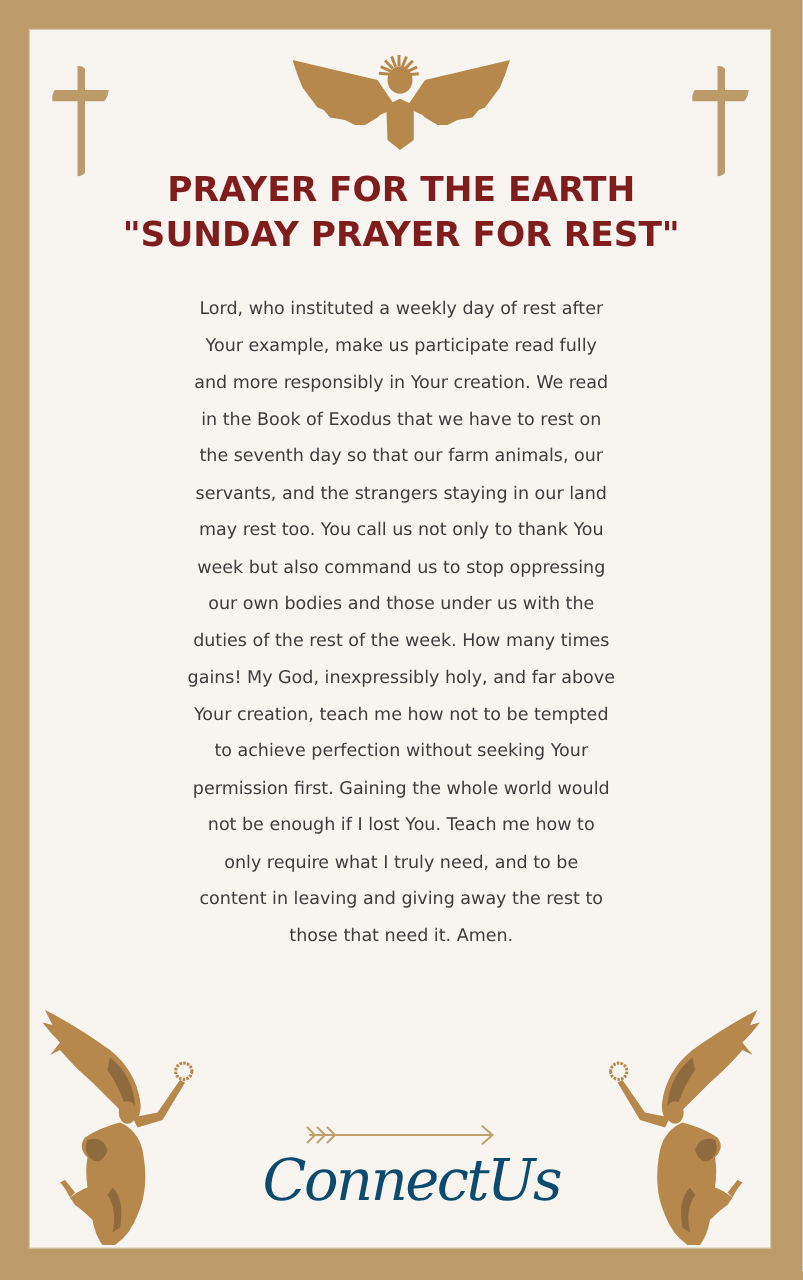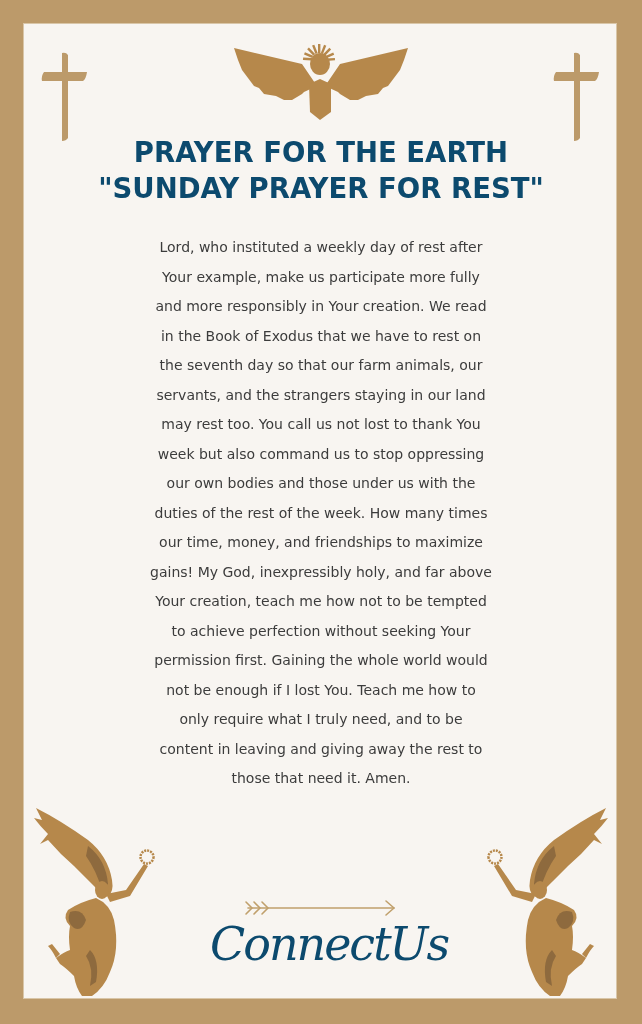--- a/index.html
+++ b/index.html
@@ -26,21 +26,21 @@
     .emblem {
       position: absolute;
       left: 234px; top: 40px;
       width: 174px; height: 80px;
     }
     .title {
       position: absolute;
       left: 24px; top: 134px;
       width: 594px;
       text-align: center;
-      color: #0c4a6e;
+      color: #7f1d1d;
       font-family: "DejaVu Sans", sans-serif;
       font-weight: bold;
       font-size: 27.5px;
       line-height: 36px;
       letter-spacing: 0px;
     }
     .title div { white-space: nowrap; }
     .body-text {
       position: absolute;
       left: 40px; top: 233px;
@@ -115,30 +115,29 @@
   </g>
 </svg>
 
 <div class="title">
   <div>PRAYER FOR THE EARTH</div>
   <div>"SUNDAY PRAYER FOR REST"</div>
 </div>
 
 <div class="body-text">
   <div>Lord, who instituted a weekly day of rest after</div>
-  <div>Your example, make us participate more fully</div>
+  <div>Your example, make us participate read fully</div>
   <div>and more responsibly in Your creation. We read</div>
   <div>in the Book of Exodus that we have to rest on</div>
   <div>the seventh day so that our farm animals, our</div>
   <div>servants, and the strangers staying in our land</div>
-  <div>may rest too. You call us not lost to thank You</div>
+  <div>may rest too. You call us not only to thank You</div>
   <div>week but also command us to stop oppressing</div>
   <div>our own bodies and those under us with the</div>
   <div>duties of the rest of the week. How many times</div>
-  <div>our time, money, and friendships to maximize</div>
   <div>gains! My God, inexpressibly holy, and far above</div>
   <div>Your creation, teach me how not to be tempted</div>
   <div>to achieve perfection without seeking Your</div>
   <div>permission first. Gaining the whole world would</div>
   <div>not be enough if I lost You. Teach me how to</div>
   <div>only require what I truly need, and to be</div>
   <div>content in leaving and giving away the rest to</div>
   <div>those that need it. Amen.</div>
 </div>
 

